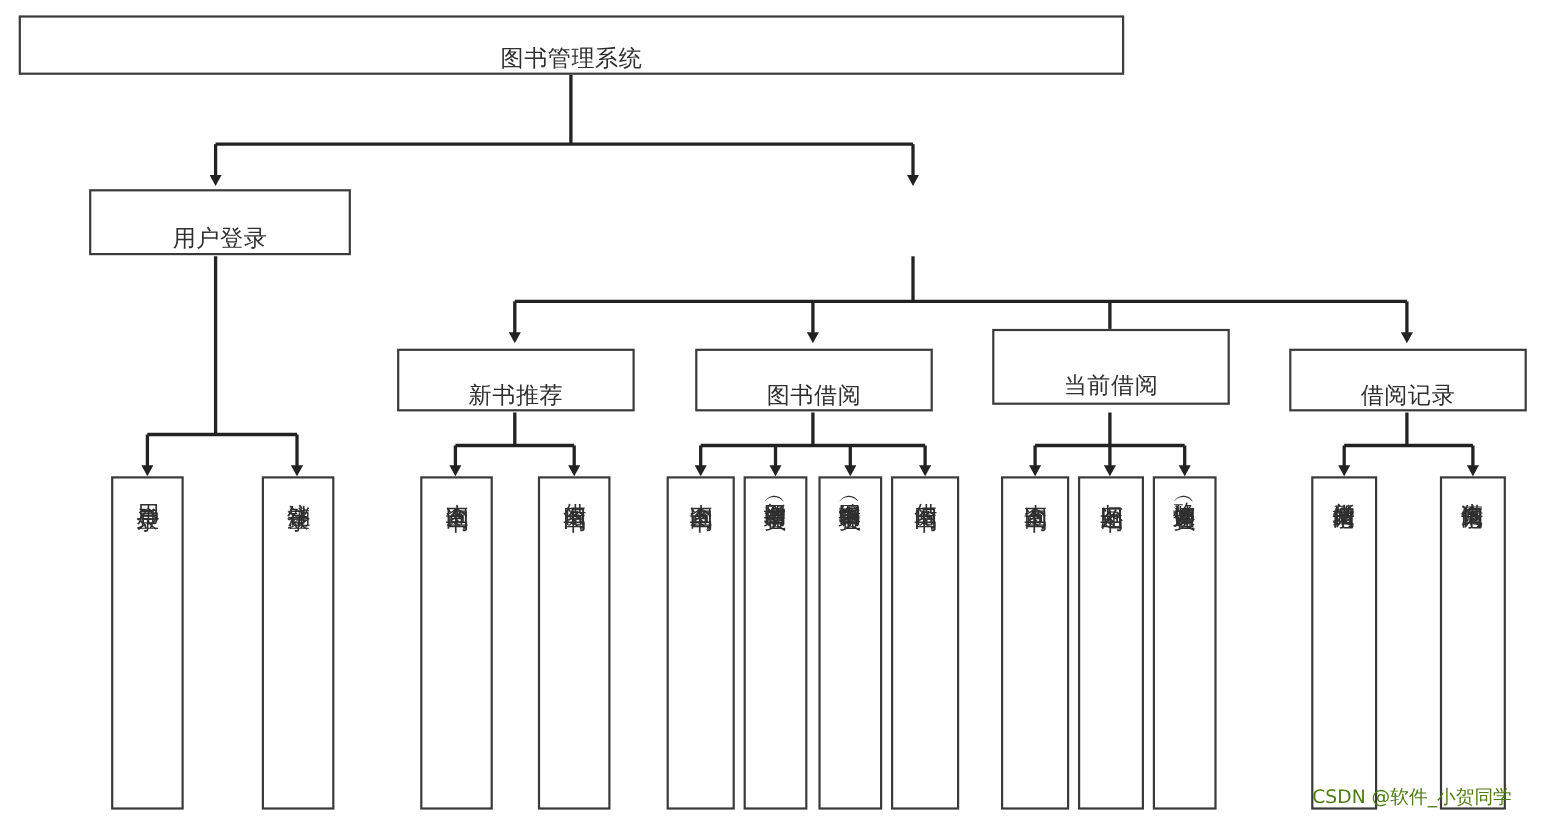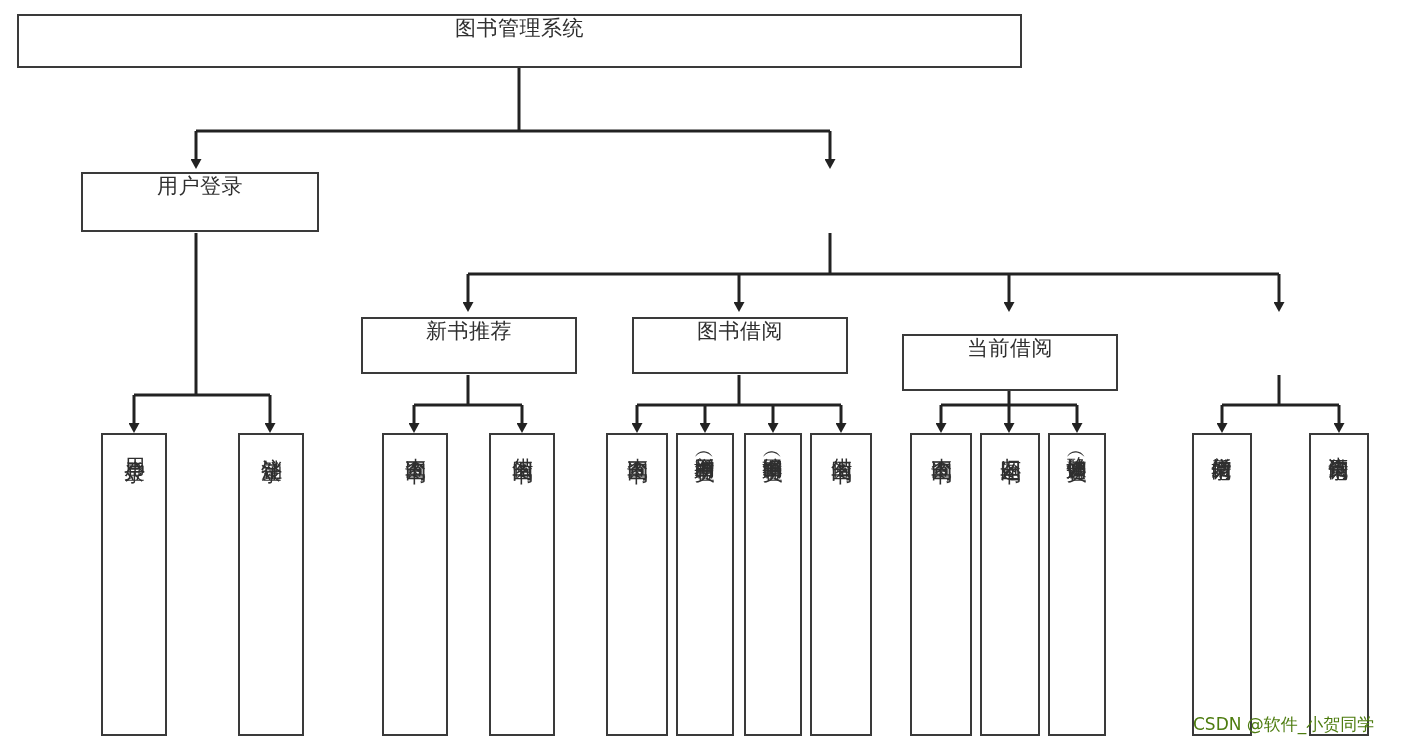--- a/index.html
+++ b/index.html
@@ -26,21 +26,21 @@
     height: 747px;
     pointer-events: none;
   }
   .node {
     position: absolute;
     box-sizing: border-box;
     border: 2.5px solid #3a3a3a;
     background: #ffffff;
     color: #2b2b2b;
     display: flex;
-    align-items: flex-start;
+    align-items: flex-end;
     justify-content: center;
     z-index: 2;
   }
   .node .lbl {
     display: block;
     text-align: center;
     line-height: 1.18;
     color: #2f2f2f;
     letter-spacing: 0.5px;
   }
@@ -142,24 +142,27 @@
 
 
   <div class="node horiz" style="left:361px; top:317px; width:216px; height:57px;">
     <span class="lbl">新书推荐</span>
   </div>
 
   <div class="node horiz" style="left:632px; top:317px; width:216px; height:57px;">
     <span class="lbl">图书借阅</span>
   </div>
 
-  <div class="node horiz" style="left:902px; top:334px; width:216px; height:57px;">
+  <div class="node horiz" style="left:902px; top:299px; width:216px; height:69px;font-family:Liberation Mono, monospace;">
     <span class="lbl">当前借阅</span>
   </div>
 
+  <div class="node horiz" style="left:1172px; top:317px; width:216px; height:57px;">
+    <span class="lbl">借阅记录</span>
+  </div>
 
   <div class="node vert" style="left:101px; top:433px; width:66px; height:303px;">
     <span class="lbl">用户登录</span>
   </div>
 
   <div class="node vert" style="left:238px; top:433px; width:66px; height:303px;">
     <span class="lbl">注销登录</span>
   </div>
 
   <div class="node vert" style="left:382px; top:433px; width:66px; height:303px;">

